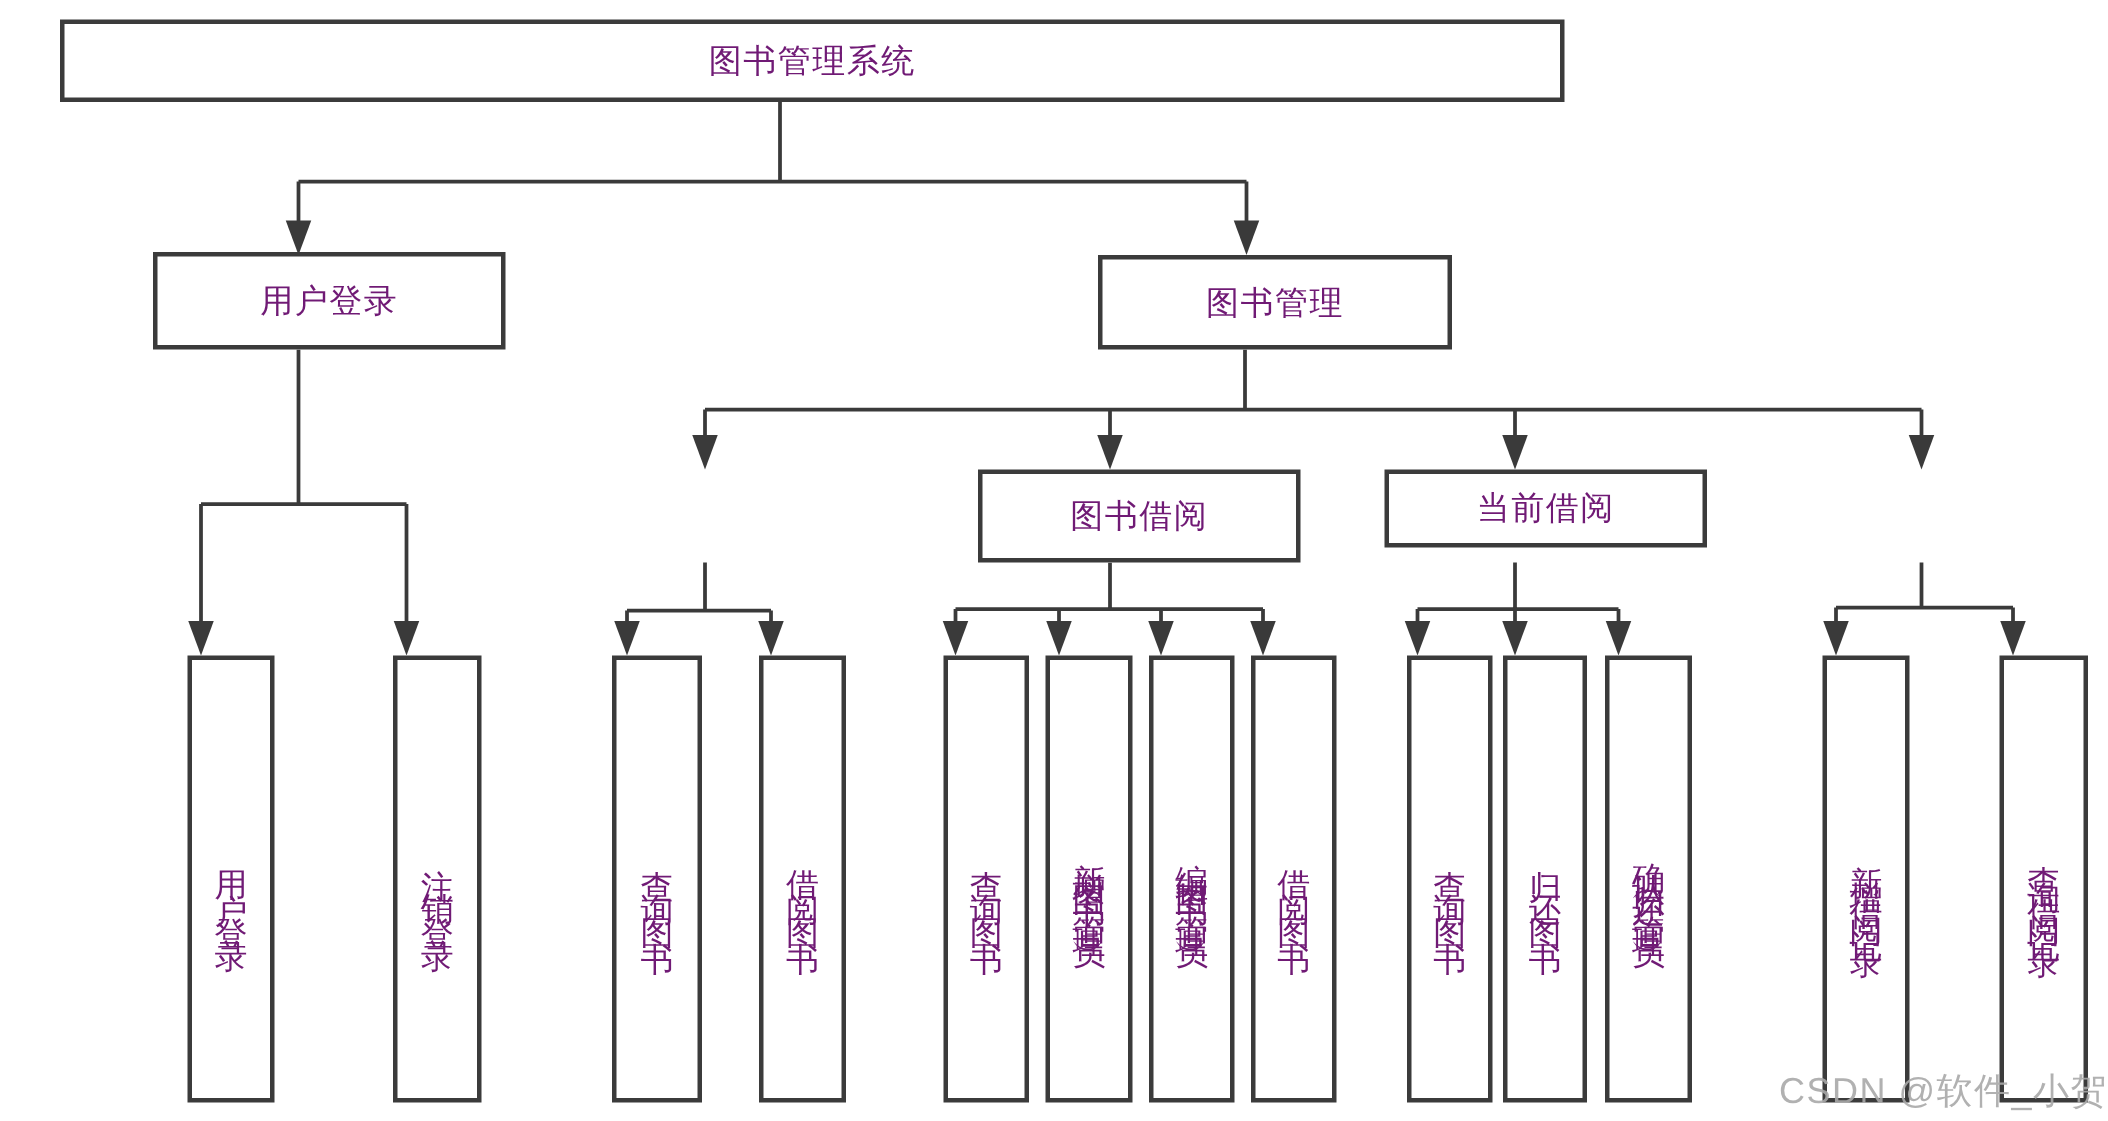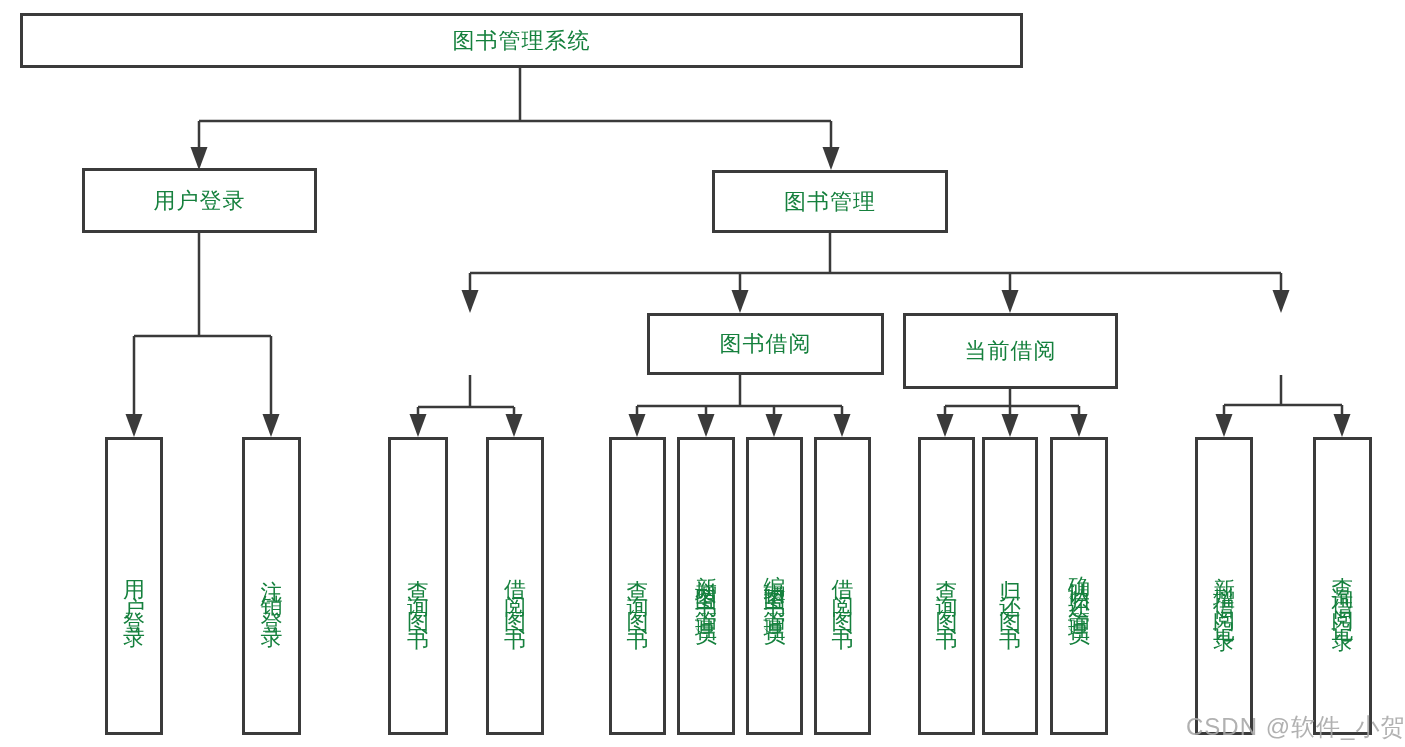--- a/index.html
+++ b/index.html
@@ -22,21 +22,22 @@
     height: 747px;
   }
   .box {
     position: absolute;
     box-sizing: border-box;
     border: 3px solid #3b3b3b;
     background: #ffffff;
     display: flex;
     align-items: center;
     justify-content: center;
-    color: #15803d;
+    color: #701a75;
+    margin-left: 20px;
   }
   .hlabel {
     font-size: 22px;
     letter-spacing: 1px;
     white-space: nowrap;
   }
   .vlabel {
     writing-mode: vertical-rl;
     text-orientation: mixed;
     font-size: 22px;
@@ -101,24 +102,24 @@
     <span class="hlabel">图书管理系统</span>
   </div>
 
   <div class="box" style="left:82px; top:168px; width:235px; height:65px;">
     <span class="hlabel">用户登录</span>
   </div>
   <div class="box" style="left:712px; top:170px; width:236px; height:63px;justify-content:center;">
     <span class="hlabel">图书管理</span>
   </div>
 
-  <div class="box" style="left:647px; top:313px; width:237px; height:62px;">
+  <div class="box" style="left:632px; top:313px; width:215px; height:62px;">
     <span class="hlabel">图书借阅</span>
   </div>
-  <div class="box" style="left:903px; top:313px; width:215px; height:76px;">
+  <div class="box" style="left:903px; top:313px; width:215px; height:52px;">
     <span class="hlabel">当前借阅</span>
   </div>
 
   <div class="box" style="left:105px; top:437px; width:58px; height:298px;">
     <span class="vlabel ls4">用户登录</span>
   </div>
   <div class="box" style="left:242px; top:437px; width:59px; height:298px;">
     <span class="vlabel ls4">注销登录</span>
   </div>
 

